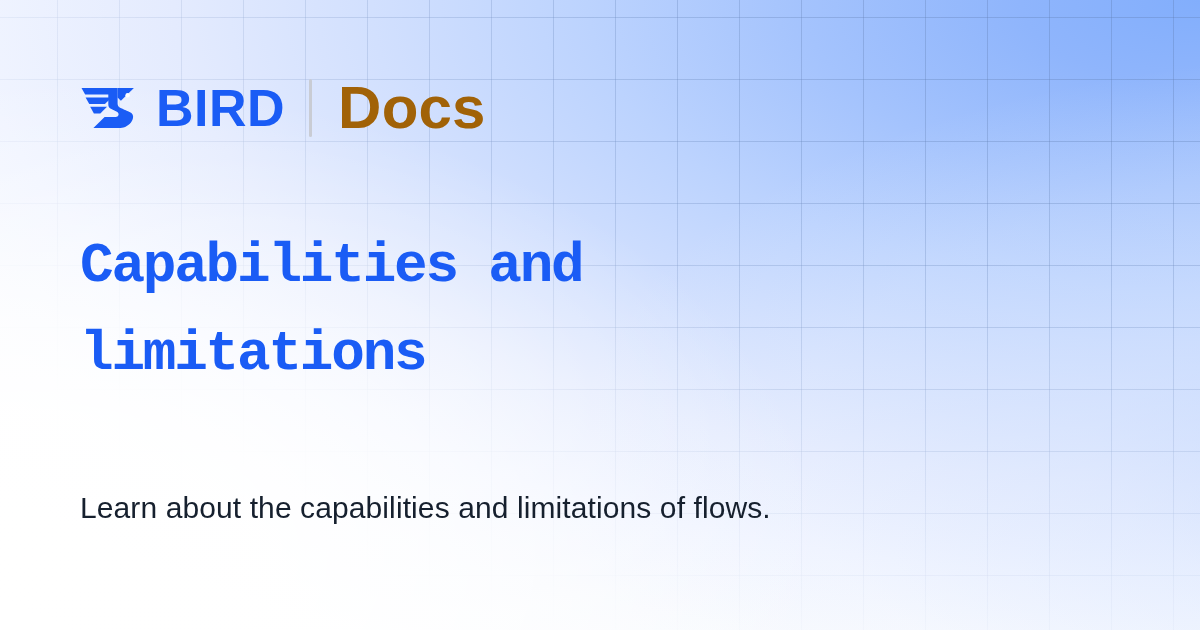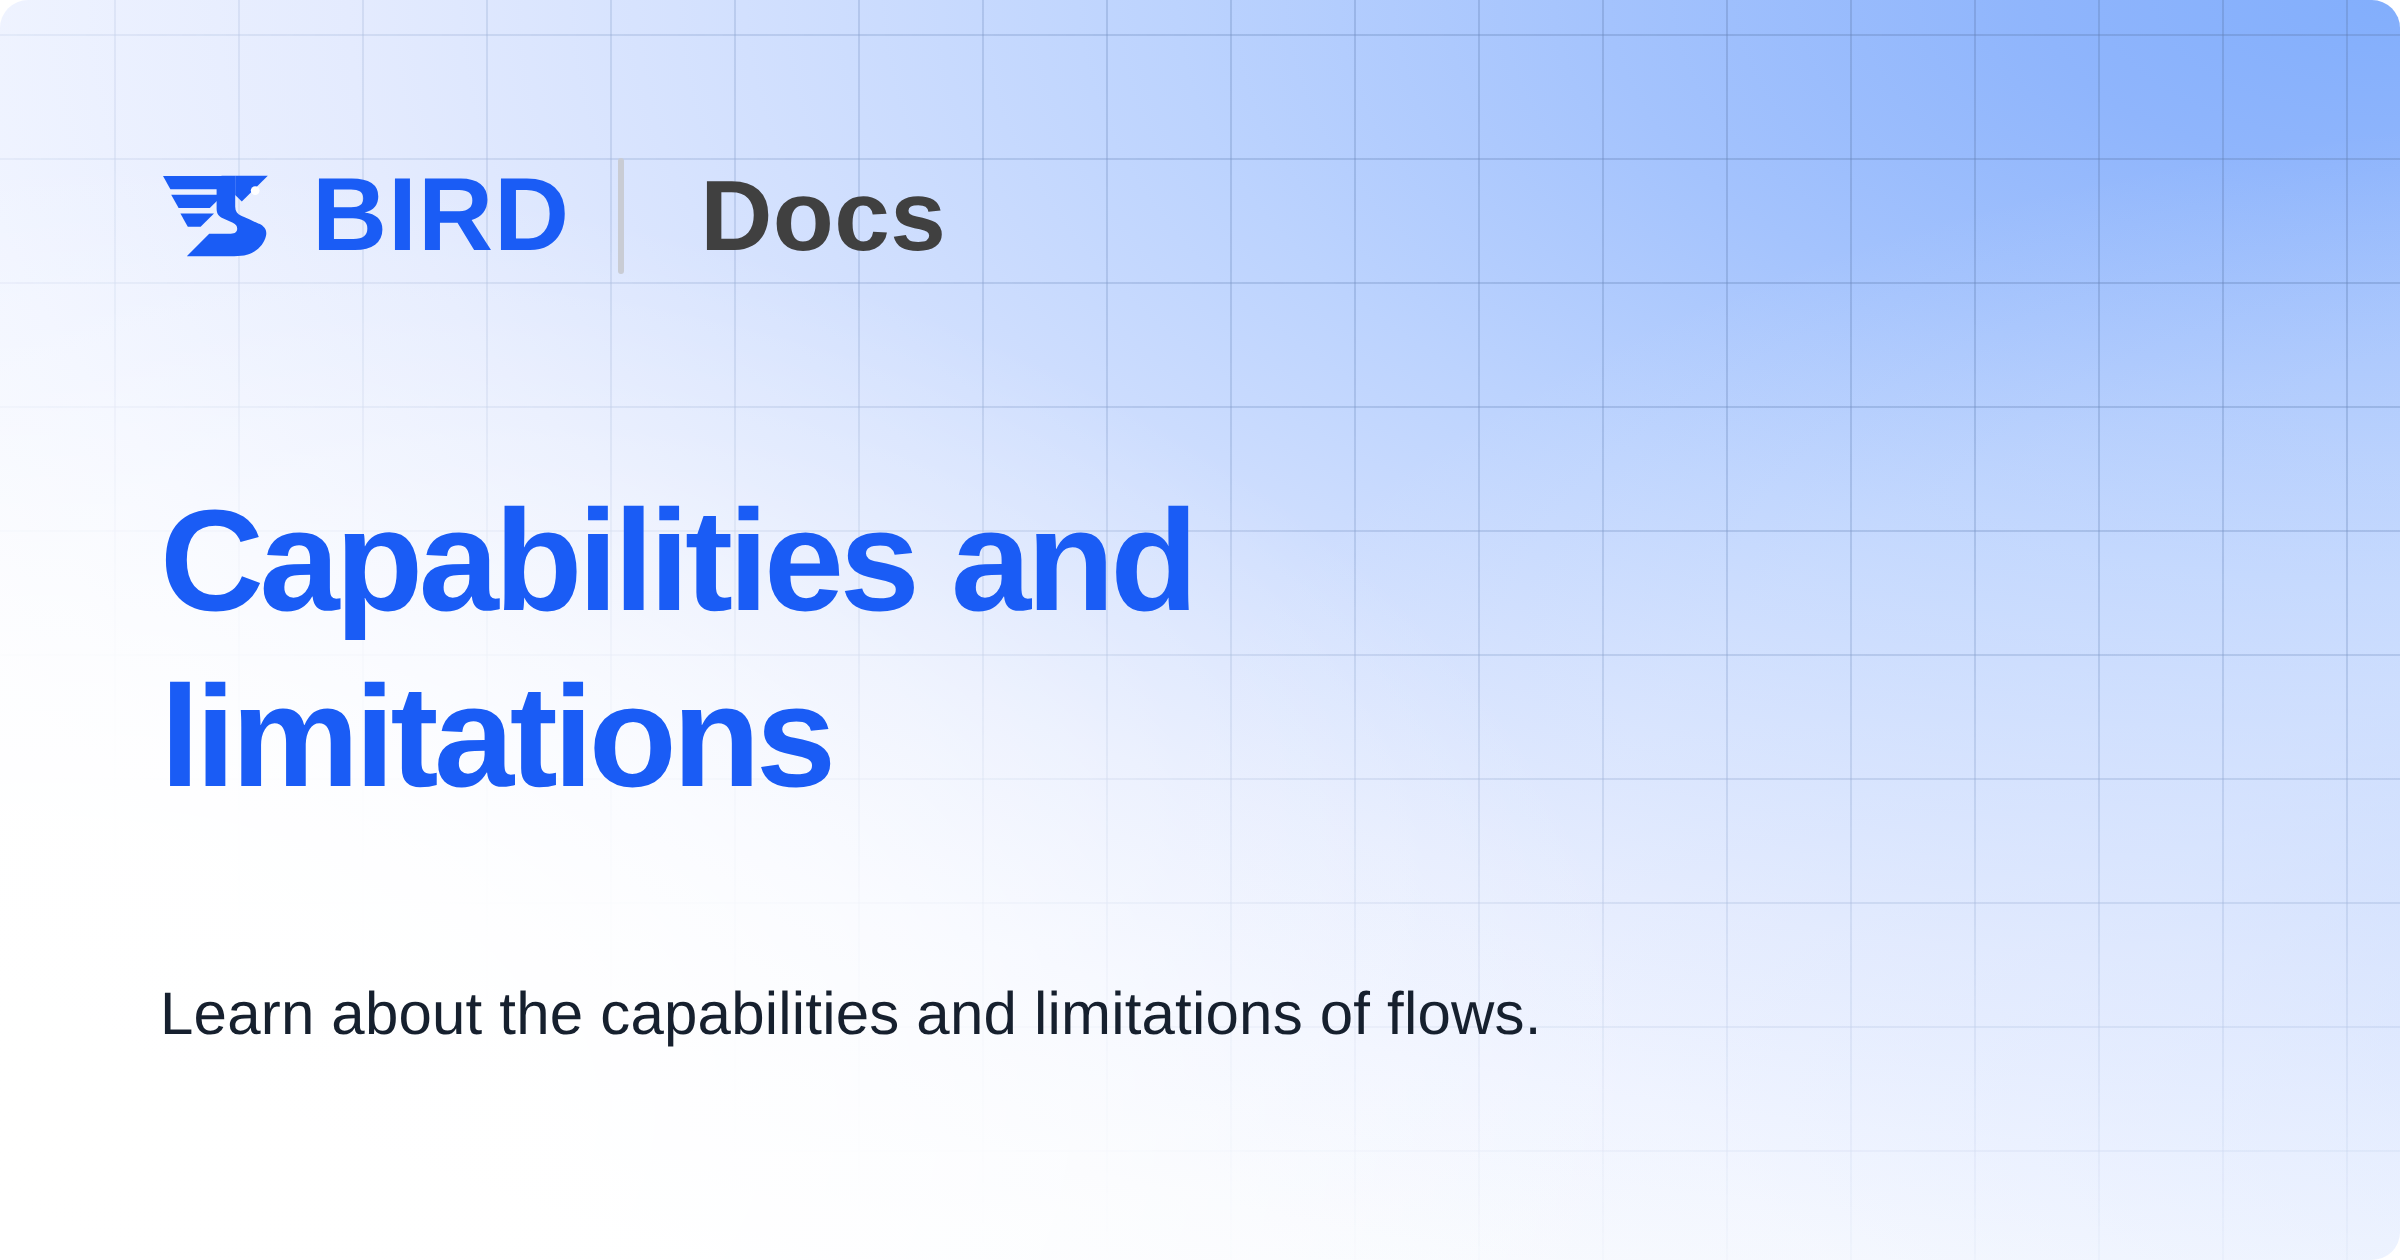--- a/index.html
+++ b/index.html
@@ -17,21 +17,20 @@
     position:relative;
   }
 
   
   .card {
     position:relative;
     width:1200px;
     height:630px;
     overflow:hidden;
     background:#ffffff;
-    border-radius:14px;
   }
 
   
   .bg-base {
     position:absolute;
     inset:0;
     background:#ffffff;
     z-index:0;
   }
 
@@ -156,41 +155,41 @@
   .brand-divider {
     width:3px;
     height:58px;
     background:#c9ccd4;
     border-radius:2px;
     margin:0 26px 0 24px;
     flex:0 0 auto;
   }
 
   .brand-section {
-    font-size:50px;
+    font-size:60px;
     font-weight:800;
     letter-spacing:0.2px;
     line-height:1;
-    color:#404040;
+    color:#a16207;
     white-space:nowrap;
-    margin-left:12px;
   }
 
   
   .headline {
     position:absolute;
     left:80px;
-    top:237px;
+    top:222px;
     width:800px;
-    font-size:72px;
+    font-size:56px;
     line-height:88px;
     font-weight:800;
     letter-spacing:-2.2px;
     color:#1a5cf5;
     word-break:normal;
+    font-family:Liberation Mono, monospace;
   }
 
   
   .subtitle {
     position:absolute;
     left:80px;
     top:466px;
     width:790px;
     font-size:30px;
     line-height:44px;

